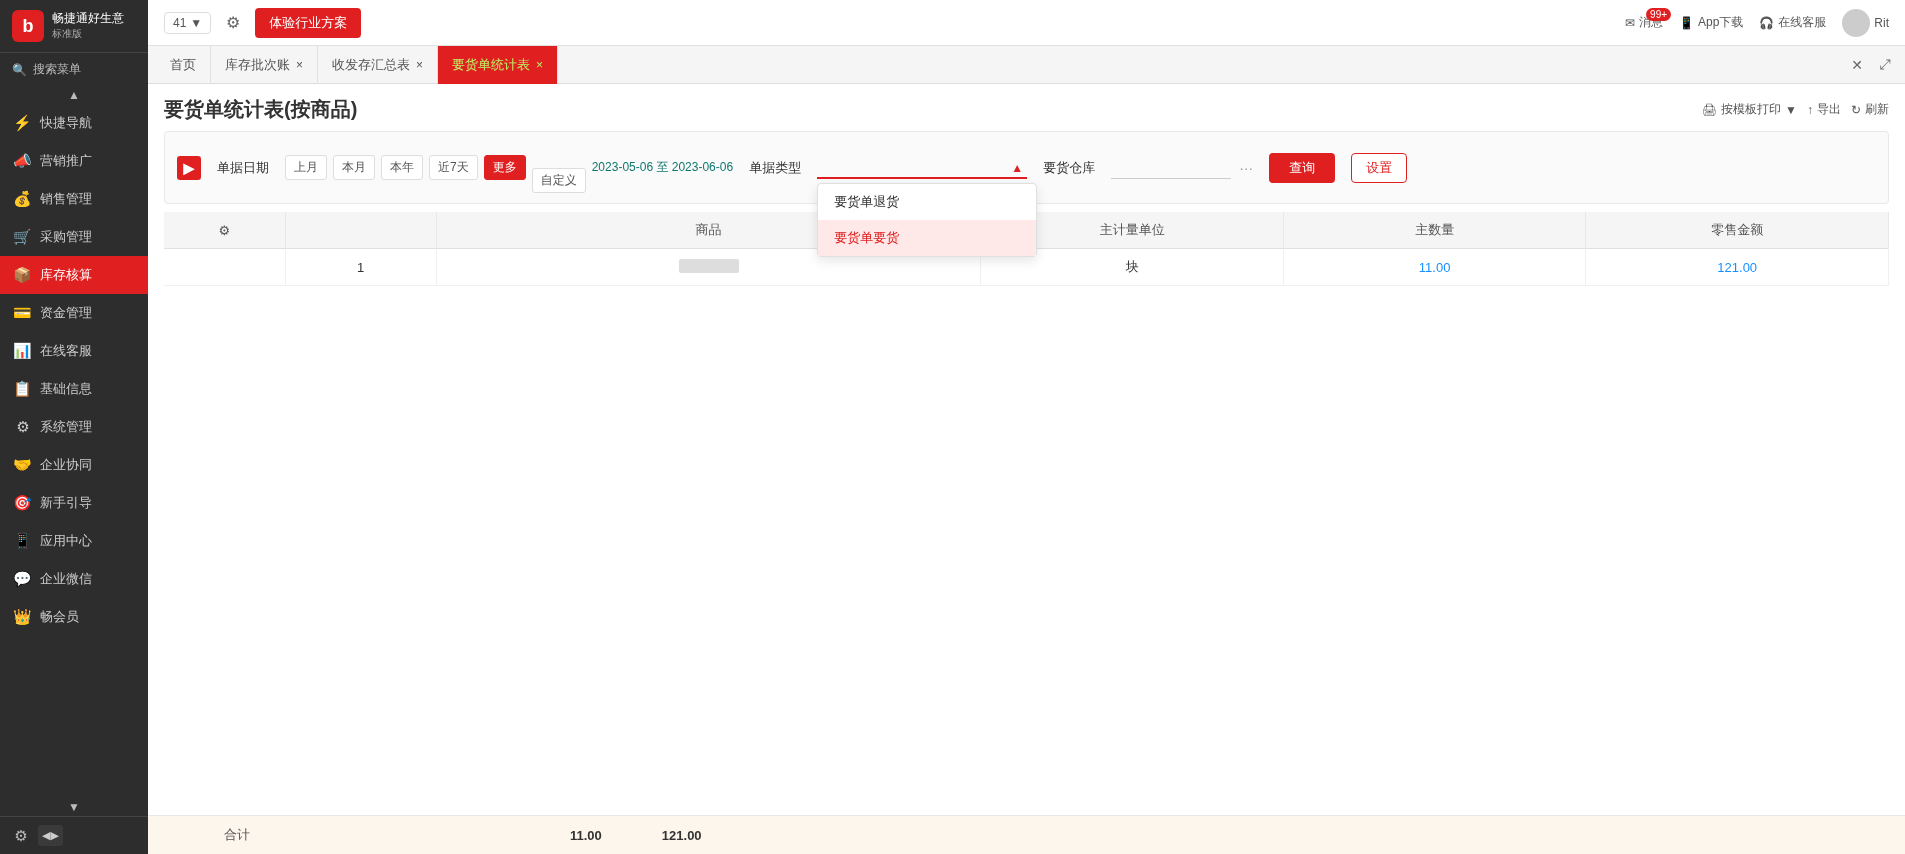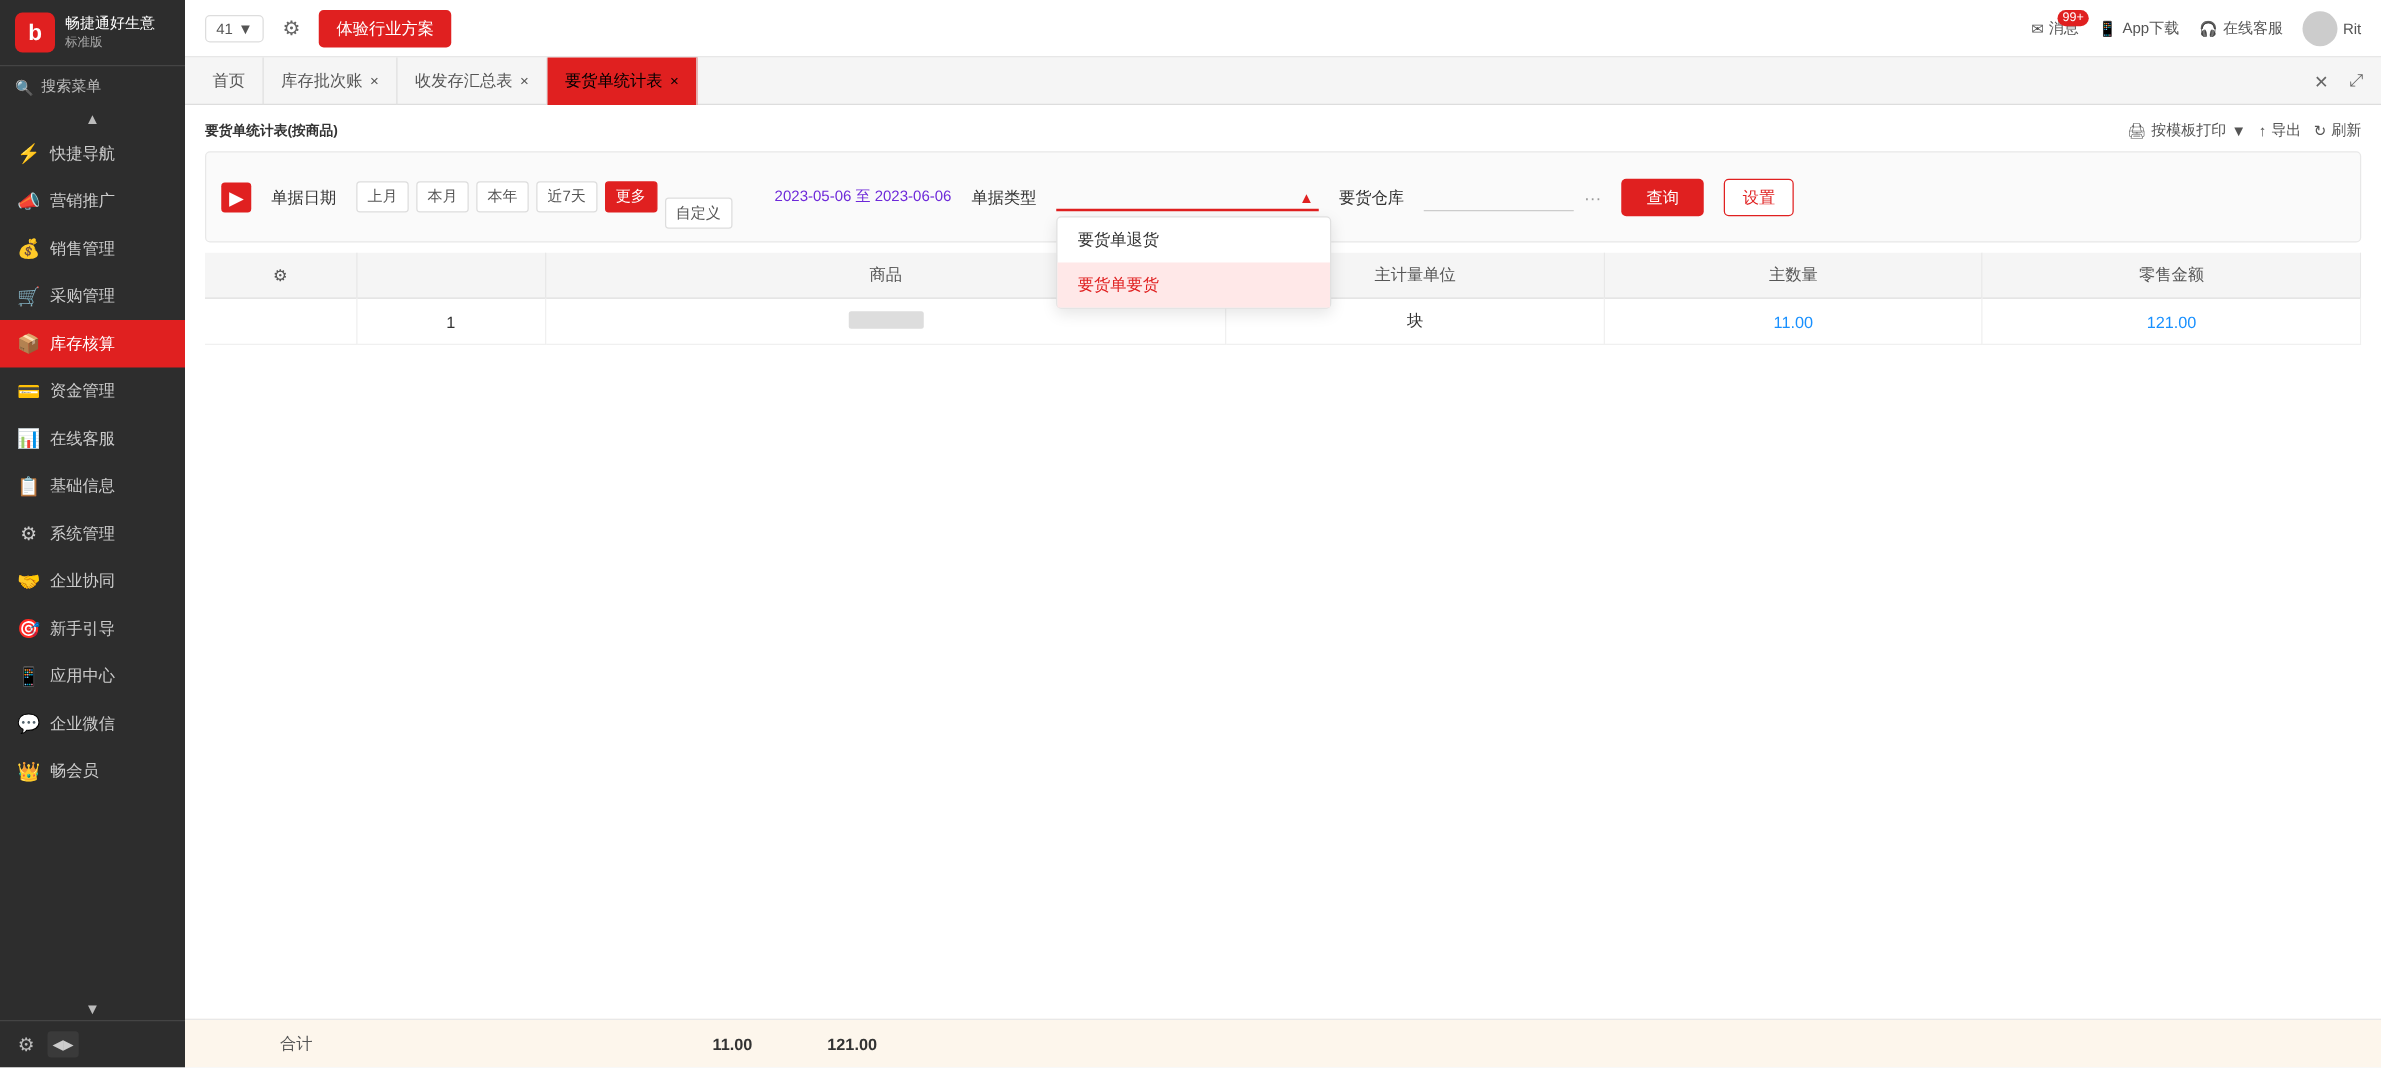--- a/index.html
+++ b/index.html
@@ -193,21 +193,21 @@
       padding: 0 14px;
       height: 38px;
       cursor: pointer;
       font-size: 13px;
       color: #555;
       border-right: 1px solid #e0e0e0;
       white-space: nowrap;
     }
     .tab.active {
       background: #e02020;
-      color: #000000;
+      color: #bef264;
       text-align: center;
     }
     .tab-close {
       font-size: 12px;
       color: inherit;
       cursor: pointer;
     }
     .tabs-right {
       margin-left: auto;
       display: flex;
@@ -233,21 +233,21 @@
       display: flex;
       flex-direction: column;
     }
     .page-header {
       display: flex;
       align-items: center;
       justify-content: space-between;
       padding: 12px 16px 8px;
     }
     .page-title {
-      font-size: 11px;
+      font-size: 20px;
       font-weight: bold;
       color: #333;
     }
     .page-actions {
       display: flex;
       align-items: center;
       gap: 10px;
     }
     .action-btn {
       display: flex;
@@ -310,22 +310,21 @@
       color: white;
       border-color: #e02020;
     }
     .date-btn.custom {
       background: #fff;
       color: #555;
       margin-top: 26px;
     }
     .date-range-text {
       font-size: 12px;
-      color: #6d28d9;
-      margin-left: 28px;
+      color: #0f766e;
     }
     .filter-input-container {
       position: relative;
       flex: 1;
       max-width: 320px;
     }
     .filter-input {
       width: 100%;
       border: none;
       border-bottom: 2px solid #e02020;

